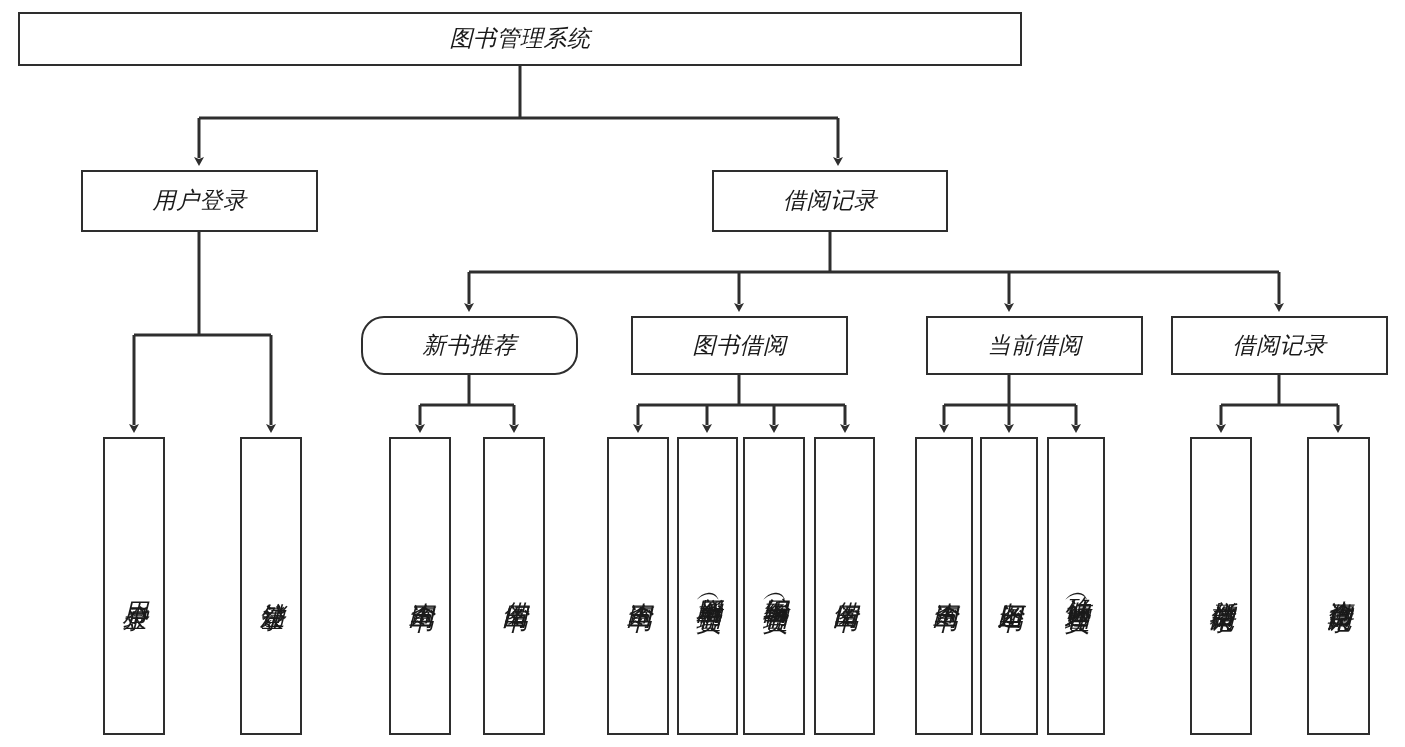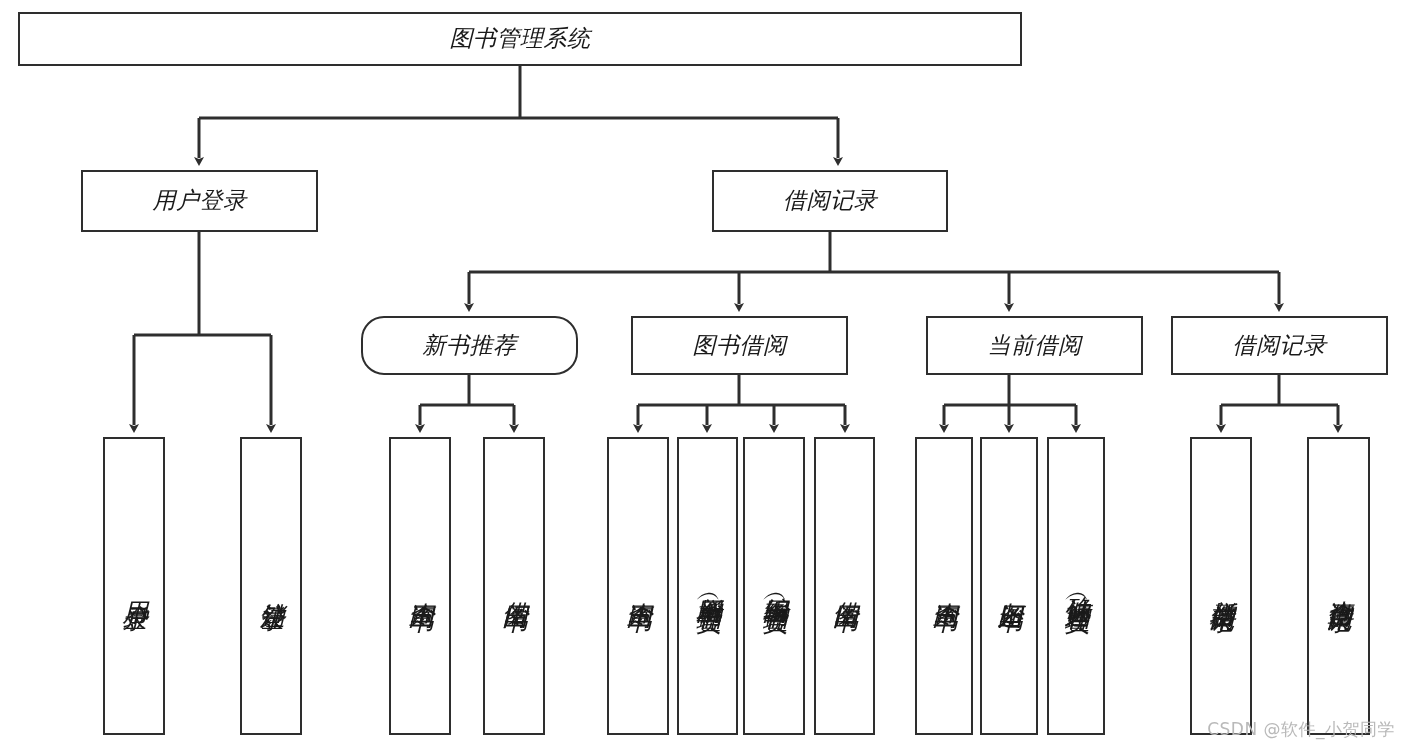--- a/index.html
+++ b/index.html
@@ -183,14 +183,13 @@
   <div class="node vertical" style="left:1047px; top:437px; width:58px; height:298px;">
     <span class="node-label">确认归还（管理员）</span>
   </div>
   <div class="node vertical" style="left:1190px; top:437px; width:62px; height:298px;">
     <span class="node-label">新增借阅记录</span>
   </div>
   <div class="node vertical" style="left:1307px; top:437px; width:63px; height:298px;">
     <span class="node-label">查询借阅记录</span>
   </div>
 
-  <div class="watermark">CSDN @软件_小贺同学</div>
 </div>
 
 </body></html>

